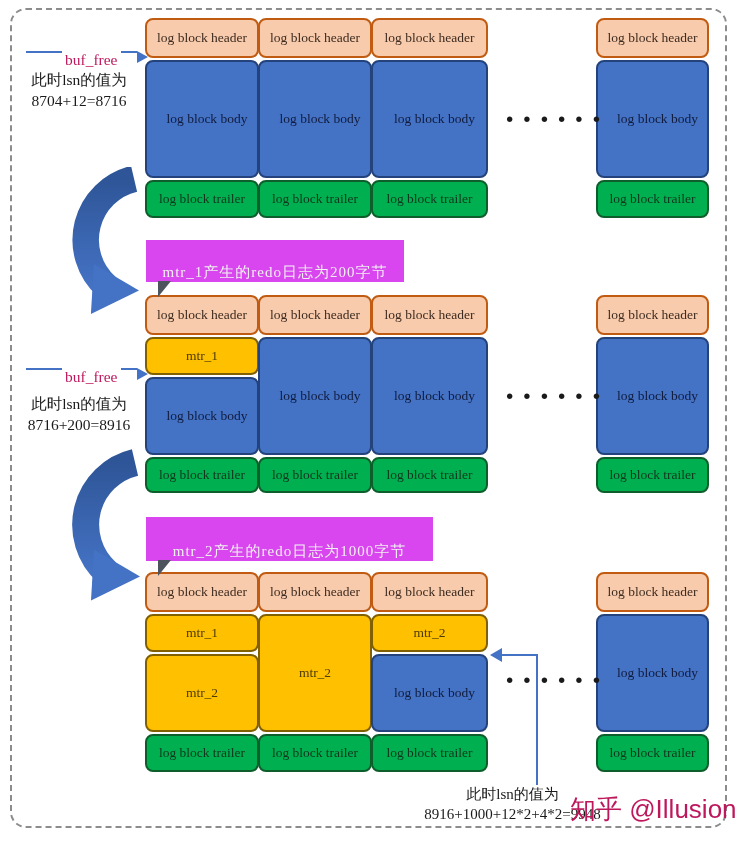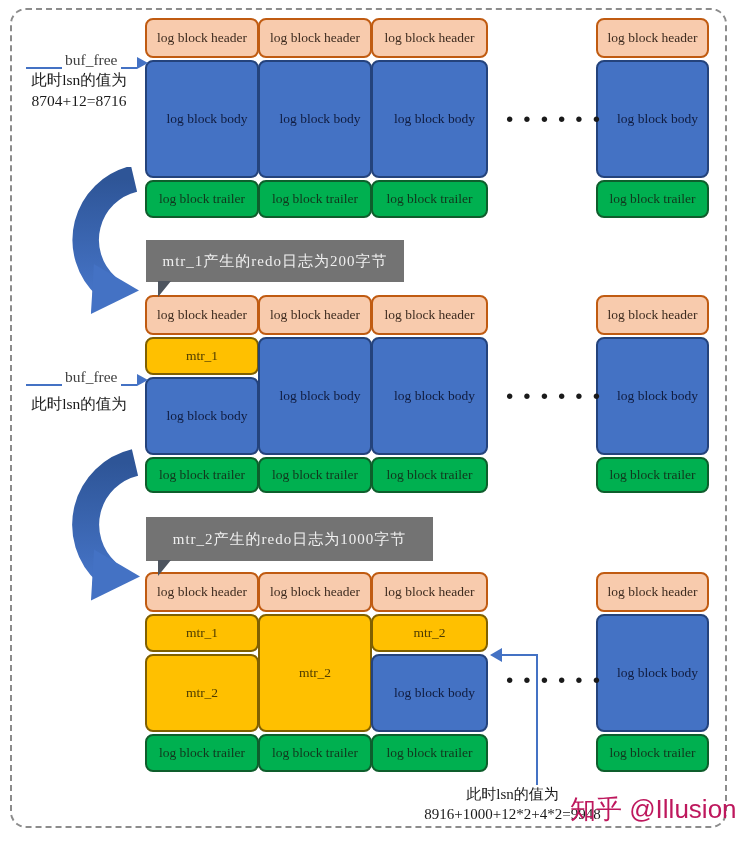--- a/index.html
+++ b/index.html
@@ -11,31 +11,31 @@
   .block{position:absolute;box-sizing:border-box;}
   .seg{box-sizing:border-box;border-radius:8px;border:2px solid #333;
        display:flex;align-items:center;justify-content:center;text-align:center;
        font-size:13.5px;line-height:1.25;margin-bottom:2px;padding:0 2px;}
   .seg-header{background:#F8CBAD;border-color:#C05B11;color:#3d2b1f;}
   .seg-body{background:#4472C4;border-color:#24437c;color:#101c3f;padding-left:12px;}
   .seg-trailer{background:#00B050;border-color:#0e5e2c;color:#11361d;}
   .seg-mtr{background:#FFC000;border-color:#806000;color:#4d3b00;}
   .dots{position:absolute;font-size:34px;font-weight:bold;letter-spacing:6px;color:#1a1a1a;}
   
-  .buffree{position:absolute;display:flex;align-items:flex-end;color:#404040;
+  .buffree{position:absolute;display:flex;align-items:flex-start;color:#be185d;
            font-size:15.5px;}
   .buffree .d1{width:36px;height:2px;background:#4472C4;}
   .buffree .d2{width:16px;height:2px;background:#4472C4;}
   .buffree .lbl{margin:0 3px;}
   .buffree .tri{width:0;height:0;border-left:11px solid #4472C4;
                 border-top:6px solid transparent;border-bottom:6px solid transparent;}
   .lsn-note{position:absolute;text-align:center;font-size:15.5px;line-height:1.35;color:#1a1a1a;}
   
-  .bubble{position:absolute;background:#737373;color:#efefef;font-size:15px;
-          display:flex;align-items:center;justify-content:center;letter-spacing:1px;}
+  .bubble{position:absolute;background:#d946ef;color:#efefef;font-size:15px;
+          display:flex;align-items:flex-end;justify-content:center;letter-spacing:1px;}
   .tail{position:absolute;width:0;height:0;border-top:16px solid #4D545E;
         border-right:13px solid transparent;}
   
   .curve{position:absolute;}
   
   .eline{position:absolute;background:#4472C4;}
   .ehead{position:absolute;width:0;height:0;border-right:12px solid #4472C4;
          border-top:7px solid transparent;border-bottom:7px solid transparent;}
   .watermark{position:absolute;font-family:"Liberation Sans","DejaVu Sans",sans-serif;
              font-size:26px;color:#be185d;z-index:9;white-space:nowrap;}
@@ -143,20 +143,21 @@
   <div class="tail" style="left:158px;top:281px;"></div>
 
   <div class="buffree" style="left:26px;top:368px;">
     <span class="d1"></span>
     <span class="lbl">buf_free</span>
     <span class="d2"></span>
     <span class="tri"></span>
   </div>
   <div class="lsn-note" style="left:8px;top:394px;width:142px;">
     <div>此时lsn的值为</div>
+    <div>8716+200=8916</div>
   </div>
 
   <svg class="curve" style="left:28px;top:447px;" width="118" height="162" viewBox="0 0 118 155">
     <defs>
       <linearGradient id="cg2" x1="0" y1="0" x2="0" y2="1">
         <stop offset="0" stop-color="#2E5597"></stop>
           <stop offset="1" stop-color="#4472C4"></stop>
       </linearGradient>
     </defs>
     <path d="M 107 12 A 64 64 0 0 0 79 122" fill="none" stroke="url(#cg2)" stroke-width="27"></path>

